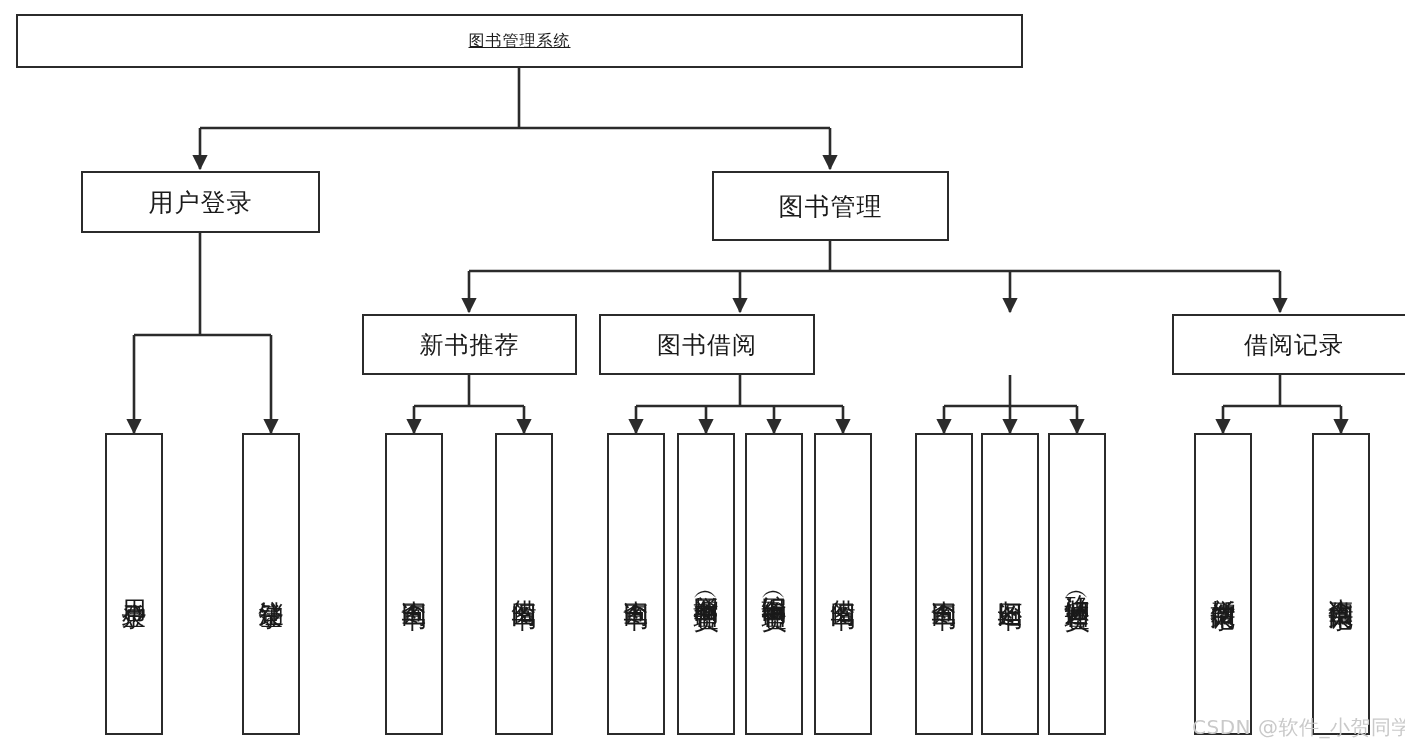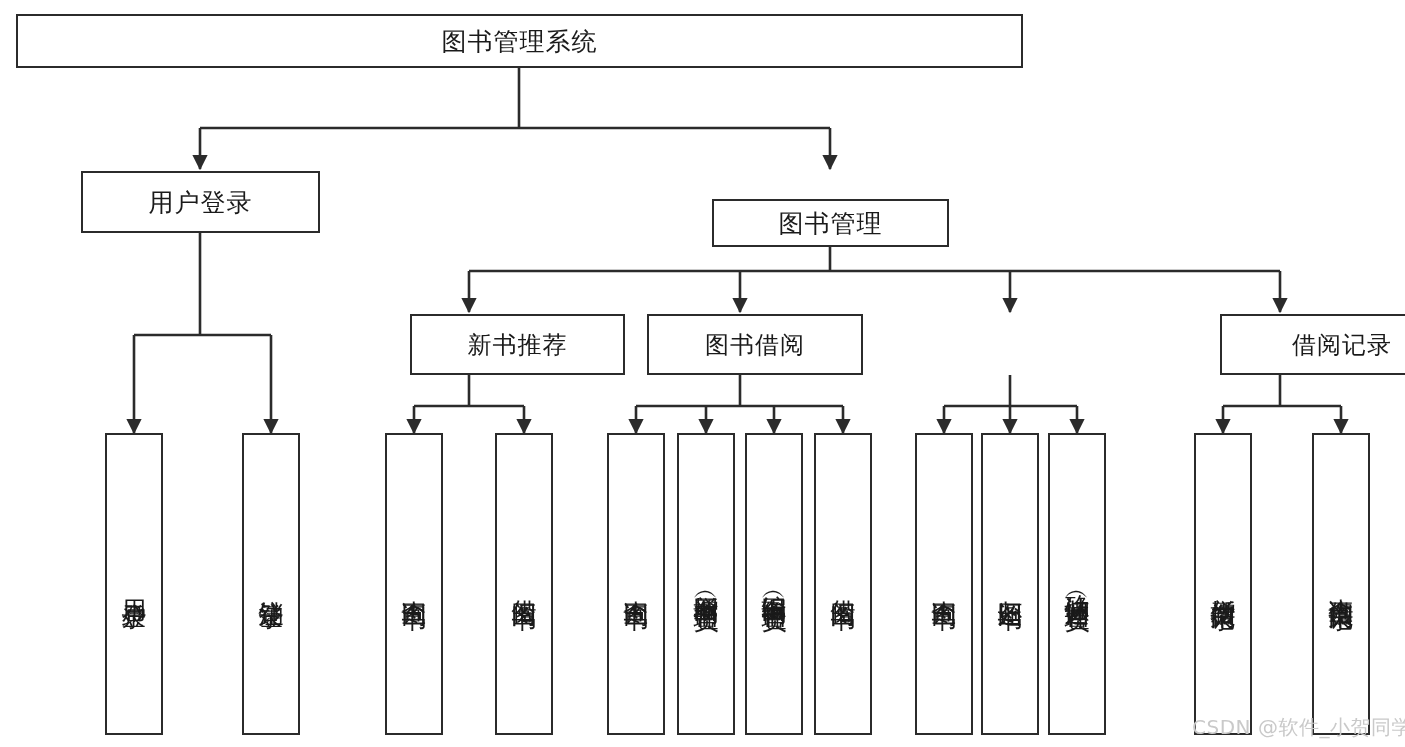--- a/index.html
+++ b/index.html
@@ -30,31 +30,31 @@
     position: absolute;
     box-sizing: border-box;
     background: #ffffff;
     border: 2px solid #2b2b2b;
     display: flex;
     align-items: center;
     justify-content: center;
     color: #1a1a1a;
   }
   .node.root {
-    font-size: 25px;
+    font-size: 16px;
     letter-spacing: 1px;
+    text-decoration: underline;
   }
   .node.level2 {
     font-size: 25px;
     letter-spacing: 1px;
   }
   .node.level3 {
     font-size: 24px;
     letter-spacing: 1px;
-    margin-left: 48px;
   }
   .node.leaf {
     font-size: 25px;
     align-items: center;
     justify-content: center;
     padding: 6px 0;
   }
   .node .vtext {
     writing-mode: vertical-rl;
     text-orientation: upright;
@@ -132,21 +132,21 @@
     </g>
   </svg>
 
   <div class="node root" style="left:16px; top:14px; width:1007px; height:54px;">
     <span class="htext">图书管理系统</span>
   </div>
 
   <div class="node level2" style="left:81px; top:171px; width:239px; height:62px;">
     <span class="htext">用户登录</span>
   </div>
-  <div class="node level2" style="left:712px; top:171px; width:237px; height:48px;margin-top:28px;">
+  <div class="node level2" style="left:712px; top:171px; width:237px; height:70px;">
     <span class="htext">图书管理</span>
   </div>
 
   <div class="node level3" style="left:362px; top:314px; width:215px; height:61px;">
     <span class="htext">新书推荐</span>
   </div>
   <div class="node level3" style="left:599px; top:314px; width:216px; height:61px;">
     <span class="htext">图书借阅</span>
   </div>
   <div class="node level3" style="left:1172px; top:314px; width:244px; height:61px;">

